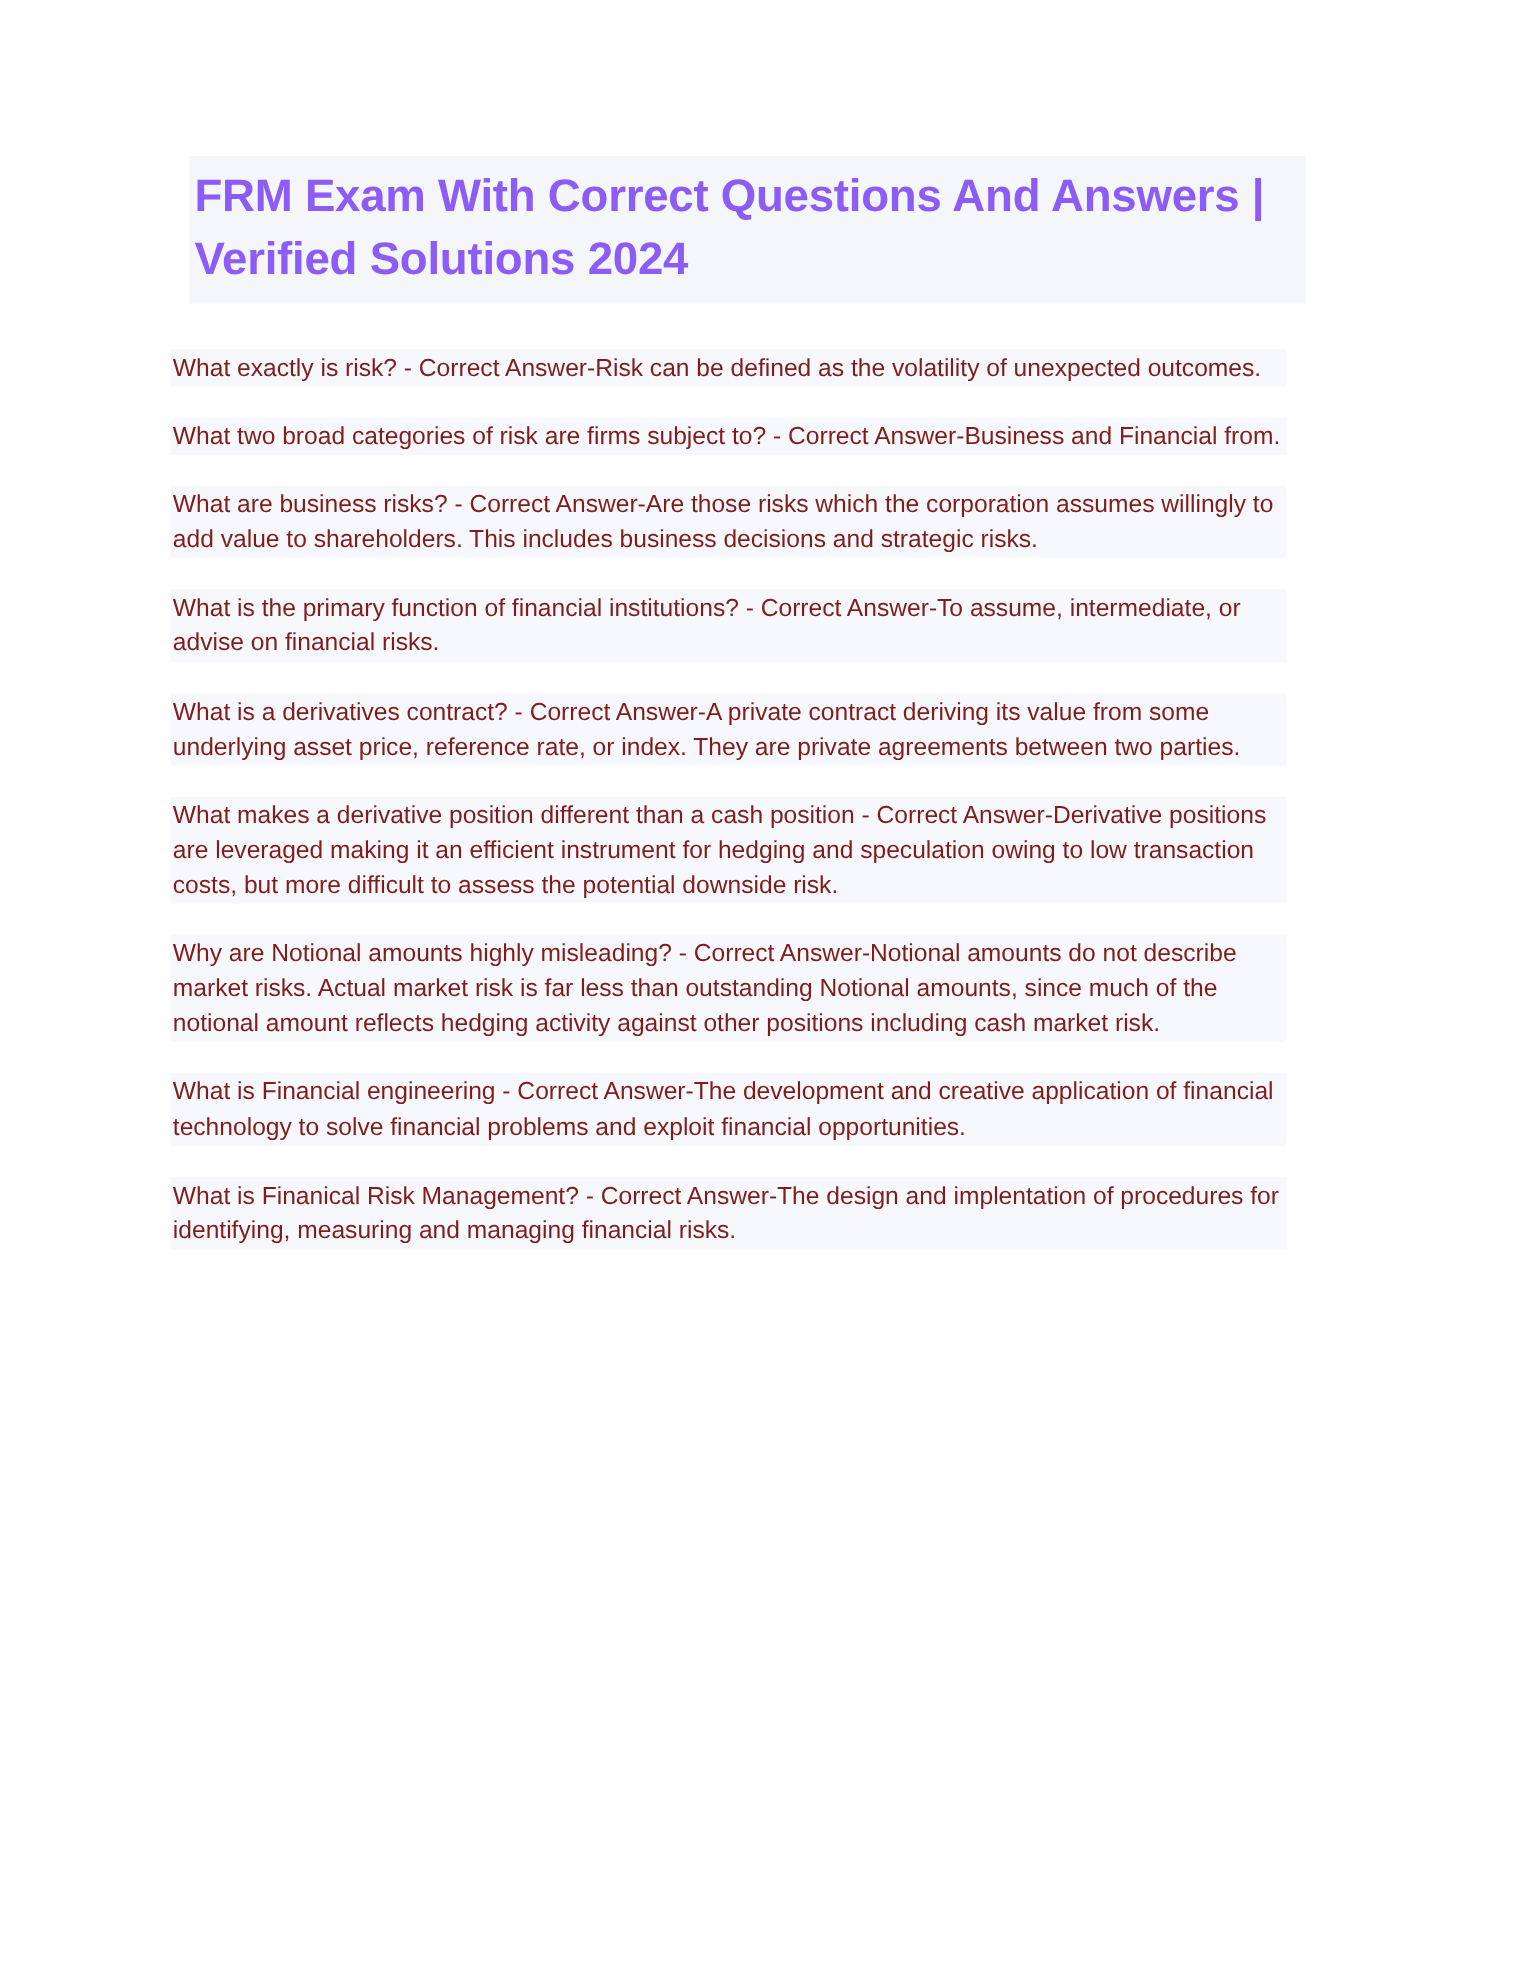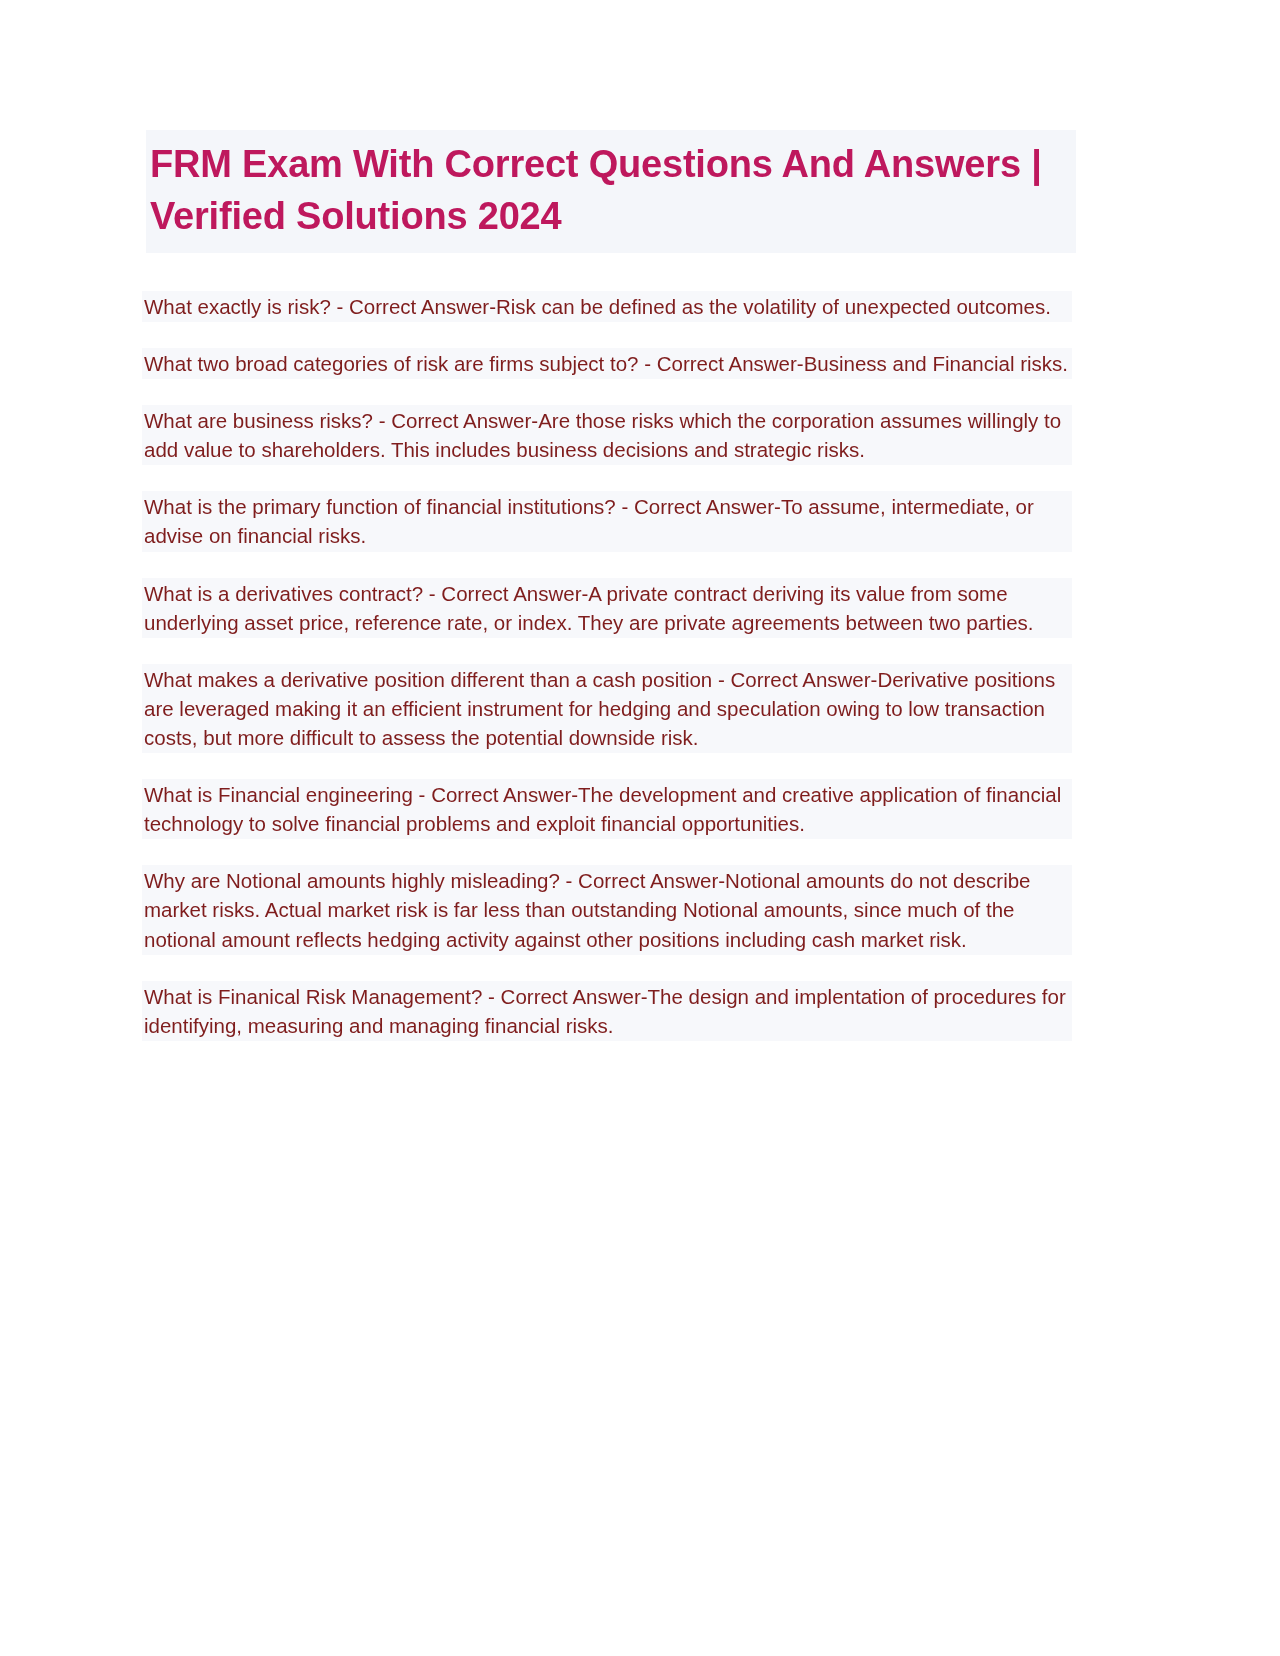--- a/index.html
+++ b/index.html
@@ -18,22 +18,22 @@
     position: relative;
     width: 1280px;
     height: 1656px;
     box-sizing: border-box;
     padding: 130px 140px 0 142px;
   }
   .doc-title {
     font-size: 38px;
     line-height: 1.38;
     font-weight: bold;
-    color: #be185d;
-    margin: 0 0 38px 4px;
+    color: #8b5cf6;
+    margin: 0 0 38px 16px;
     background: #f4f6fa;
     padding: 8px 4px 10px 4px;
     letter-spacing: -0.2px;
     width: 930px;
     box-sizing: border-box;
   }
   .qa-list {
     display: block;
   }
   .qa-block {
@@ -53,23 +53,23 @@
 </style>
 </head>
 <body>
 
 <div class="page">
 
   <h1 class="doc-title">FRM Exam With Correct Questions And Answers | Verified Solutions 2024</h1>
 
   <div class="qa-list">
     <p class="qa-block">What exactly is risk? - Correct Answer-Risk can be defined as the volatility of unexpected outcomes.</p>
-    <p class="qa-block">What two broad categories of risk are firms subject to? - Correct Answer-Business and Financial risks.</p>
+    <p class="qa-block">What two broad categories of risk are firms subject to? - Correct Answer-Business and Financial from.</p>
     <p class="qa-block">What are business risks? - Correct Answer-Are those risks which the corporation assumes willingly to add value to shareholders. This includes business decisions and strategic risks.</p>
     <p class="qa-block">What is the primary function of financial institutions? - Correct Answer-To assume, intermediate, or advise on financial risks.</p>
     <p class="qa-block">What is a derivatives contract? - Correct Answer-A private contract deriving its value from some underlying asset price, reference rate, or index. They are private agreements between two parties.</p>
     <p class="qa-block">What makes a derivative position different than a cash position - Correct Answer-Derivative positions are leveraged making it an efficient instrument for hedging and speculation owing to low transaction costs, but more difficult to assess the potential downside risk.</p>
+    <p class="qa-block">Why are Notional amounts highly misleading? - Correct Answer-Notional amounts do not describe market risks. Actual market risk is far less than outstanding Notional amounts, since much of the notional amount reflects hedging activity against other positions including cash market risk.</p>
     <p class="qa-block">What is Financial engineering - Correct Answer-The development and creative application of financial technology to solve financial problems and exploit financial opportunities.</p>
-    <p class="qa-block">Why are Notional amounts highly misleading? - Correct Answer-Notional amounts do not describe market risks. Actual market risk is far less than outstanding Notional amounts, since much of the notional amount reflects hedging activity against other positions including cash market risk.</p>
     <p class="qa-block">What is Finanical Risk Management? - Correct Answer-The design and implentation of procedures for identifying, measuring and managing financial risks.</p>
   </div>
 
 </div>
 
 </body></html>

